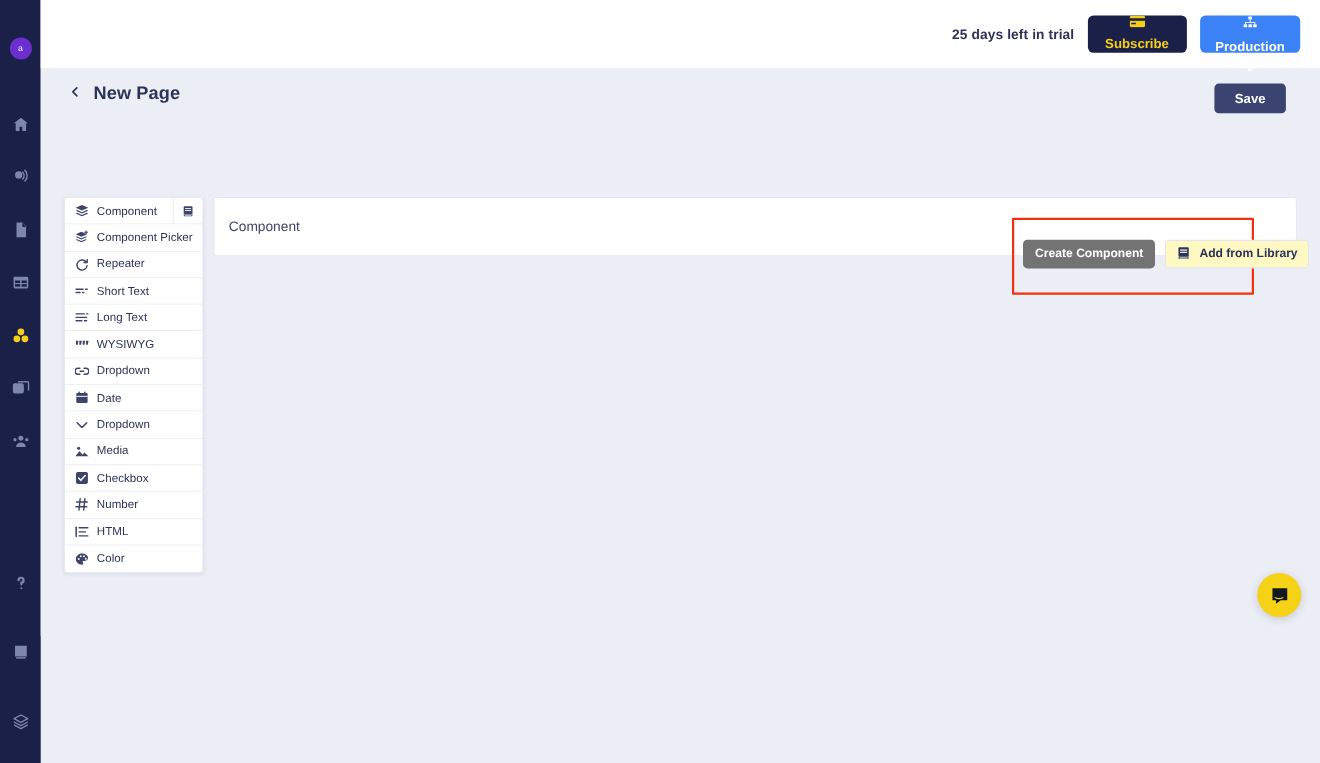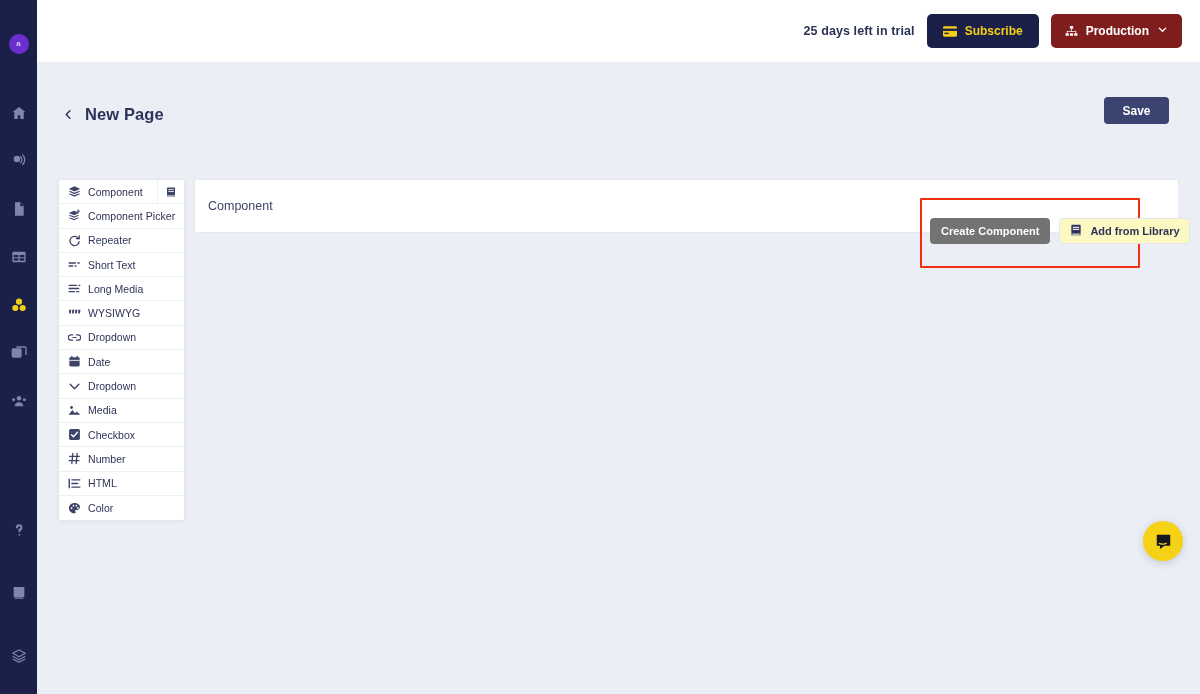--- a/index.html
+++ b/index.html
@@ -62,35 +62,37 @@
     font-size: 12.5px; font-weight: bold; color: #2c3357;
     letter-spacing: .1px;
   }
   .btn-subscribe {
     height: 34px; background: #1b2049; color: #f5cf17;
     border: none; border-radius: 5px;
     font-size: 12px; font-weight: bold;
     display: flex; align-items: center; gap: 8px;
     padding: 0 16px; cursor: pointer;
     font-family: "Liberation Sans", sans-serif;
+    flex-direction: column;
   }
   .btn-env {
-    height: 34px; background: #7f1d1d; color: #ffffff;
+    height: 34px; background: #3b82f6; color: #ffffff;
     border: none; border-radius: 5px;
     font-size: 12px; font-weight: bold;
     display: flex; align-items: center; gap: 8px;
     padding: 0 14px; cursor: pointer;
     font-family: "Liberation Sans", sans-serif;
+    flex-direction: column;
   }
   .icon-card { width: 14px; height: 11px; display:block; }
   .icon-sm { width: 13px; height: 13px; display:block; }
 
   
   #page-header {
-    height: 48px; display: flex; align-items: flex-end;
+    height: 48px; display: flex; align-items: flex-start;
     padding: 0 22px 0 22px; flex: 0 0 48px;
     margin-top: 14px;
   }
   #back-chevron {
     width: 18px; height: 18px; display:flex; align-items:center; justify-content:center;
     color: #2c3357; cursor: pointer; margin-right: 8px;
   }
   #page-title {
     font-size: 16.5px; font-weight: bold; color: #2c3357;
     letter-spacing: .1px;
@@ -466,21 +468,21 @@
       <div class="dd-item">
         <span class="dd-ico">
           <svg viewBox="0 0 24 24" fill="currentColor">
             <rect x="1" y="5" width="16" height="2.4" rx="1.2"></rect>
             <rect x="19" y="5" width="4" height="2.4" rx="1.2"></rect>
             <rect x="1" y="10.8" width="20" height="2.4" rx="1.2"></rect>
             <rect x="1" y="16.6" width="12" height="2.4" rx="1.2"></rect>
             <rect x="15" y="16.6" width="6" height="2.4" rx="1.2"></rect>
           </svg>
         </span>
-        <span class="dd-label">Long Media</span>
+        <span class="dd-label">Long Text</span>
       </div>
 
       <div class="dd-item">
         <span class="dd-ico">
           <svg viewBox="0 0 24 24" fill="currentColor">
             <path d="M2 5h4.2l-1.3 7H2V5zM7.6 5h4.2l-1.3 7H7.6V5z"></path>
             <path d="M13.3 5h4.2l-1.3 7h-2.9V5zM18.9 5h4.2l-1.3 7h-2.9V5z"></path>
           </svg>
         </span>
         <span class="dd-label">WYSIWYG</span>

